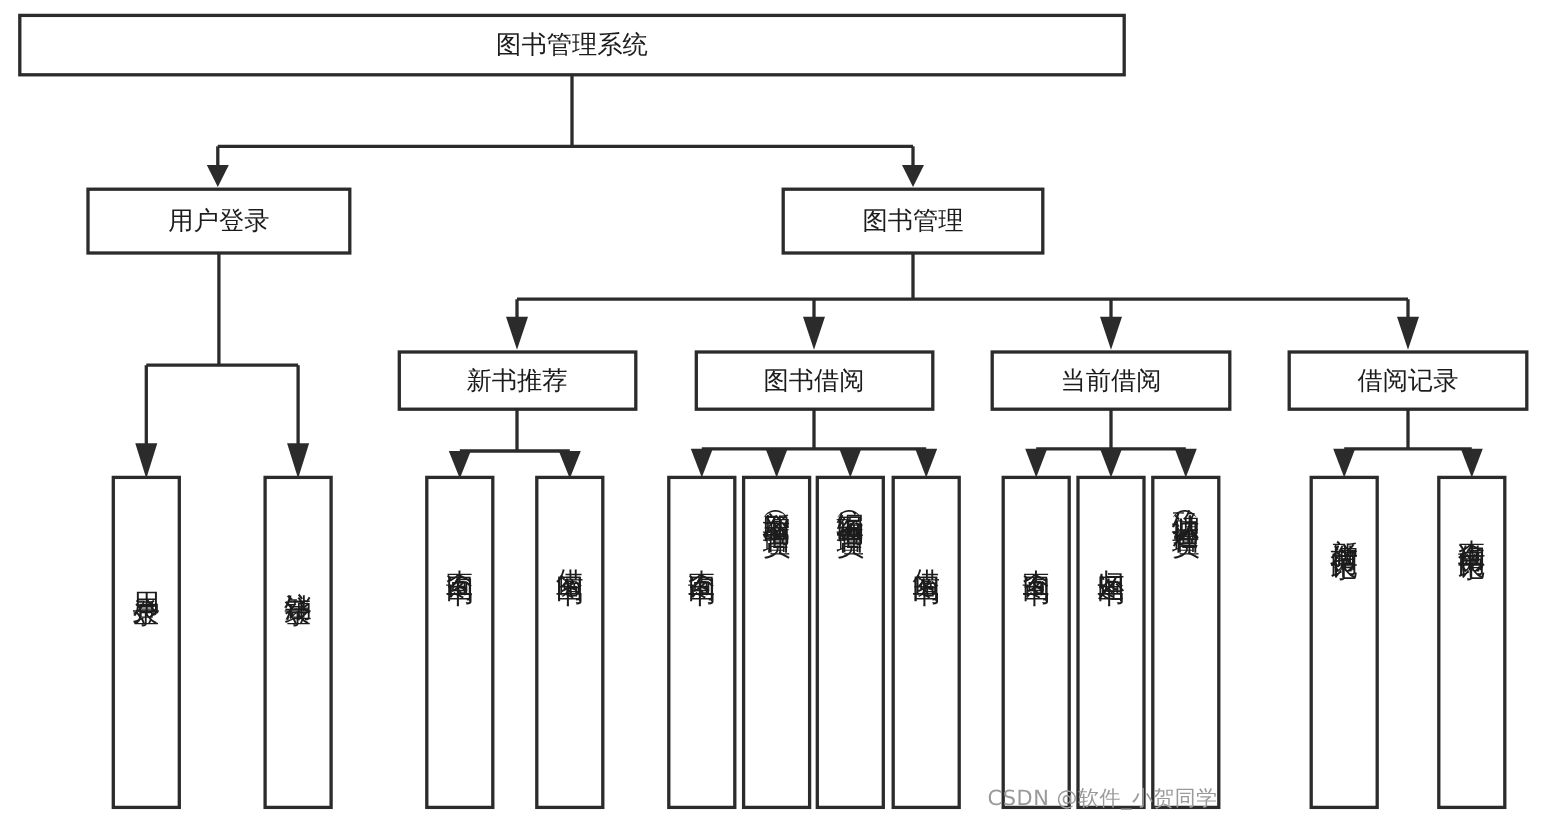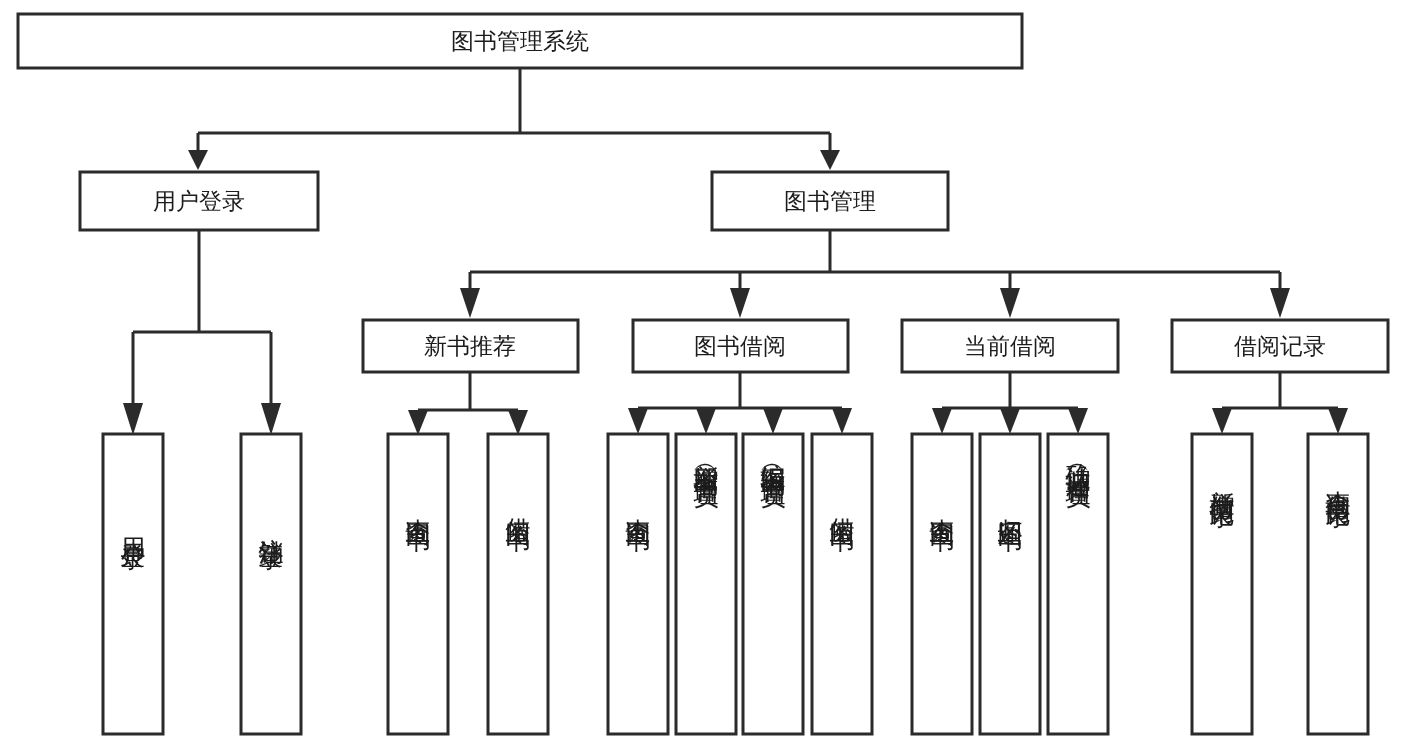--- a/index.html
+++ b/index.html
@@ -232,14 +232,15 @@
     <span class="leaf-label" style="margin-top:10px;">确认归还（管理员）</span>
   </div>
 
   <div class="leaf-label-wrap" style="left:1192px; top:434px; width:60px; height:300px;">
     <span class="leaf-label" style="margin-top:36px;">新增借阅记录</span>
   </div>
   <div class="leaf-label-wrap" style="left:1308px; top:434px; width:60px; height:300px;">
     <span class="leaf-label" style="margin-top:36px;">查询借阅记录</span>
   </div>
 
+  <div class="watermark">CSDN @软件_小贺同学</div>
 
 </div>
 
 </body></html>

